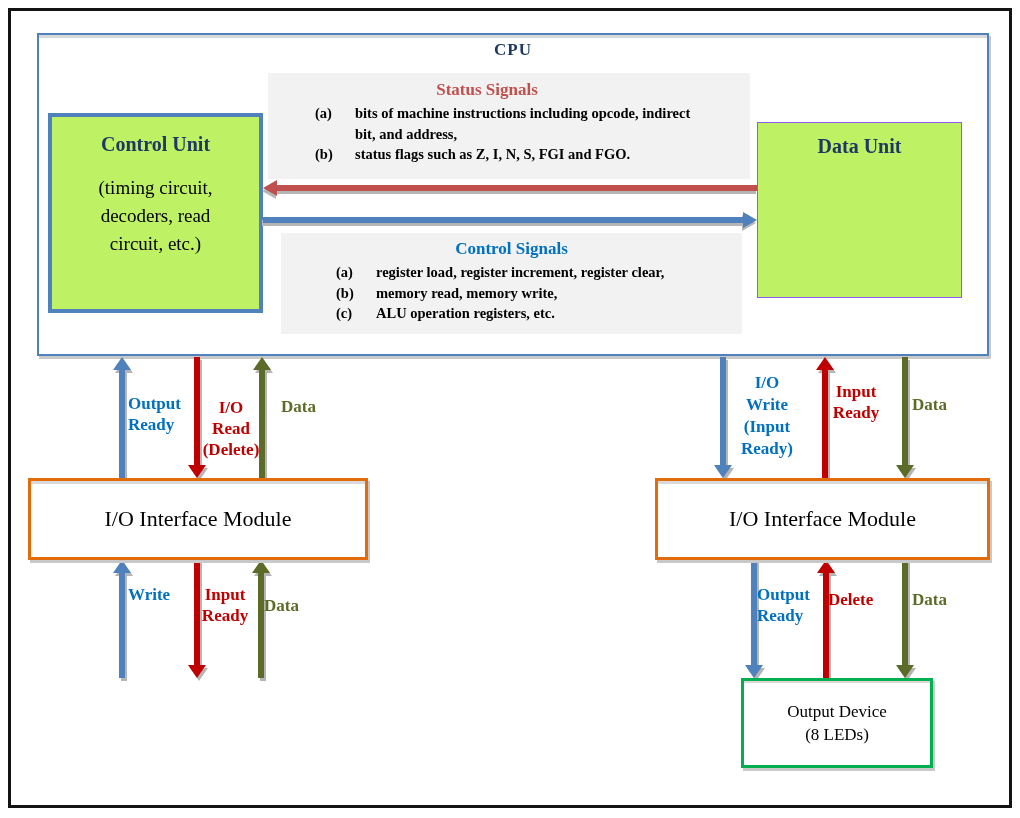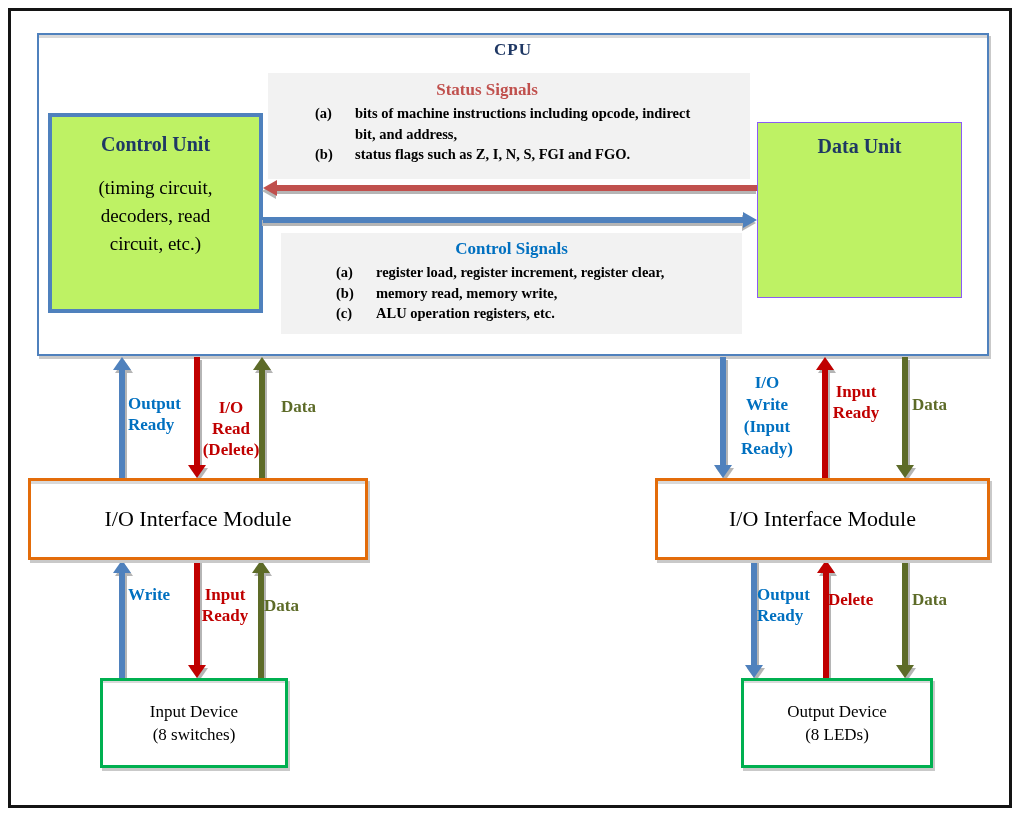--- a/index.html
+++ b/index.html
@@ -219,21 +219,17 @@
   <div class="sig c-red" style="left:828px; top:589px;">Delete</div>
   <div class="sig c-olive" style="left:912px; top:589px;">Data</div>
 
   <div class="io-module io-module-left">
     <span>I/O Interface Module</span>
   </div>
   <div class="io-module io-module-right">
     <span>I/O Interface Module</span>
   </div>
 
-  <div class="device input-device">
-    <span>Input Device
-(8 switches)</span>
-  </div>
   <div class="device output-device">
     <span>Output Device
 (8 LEDs)</span>
   </div>
 </div>
 
 </body></html>

